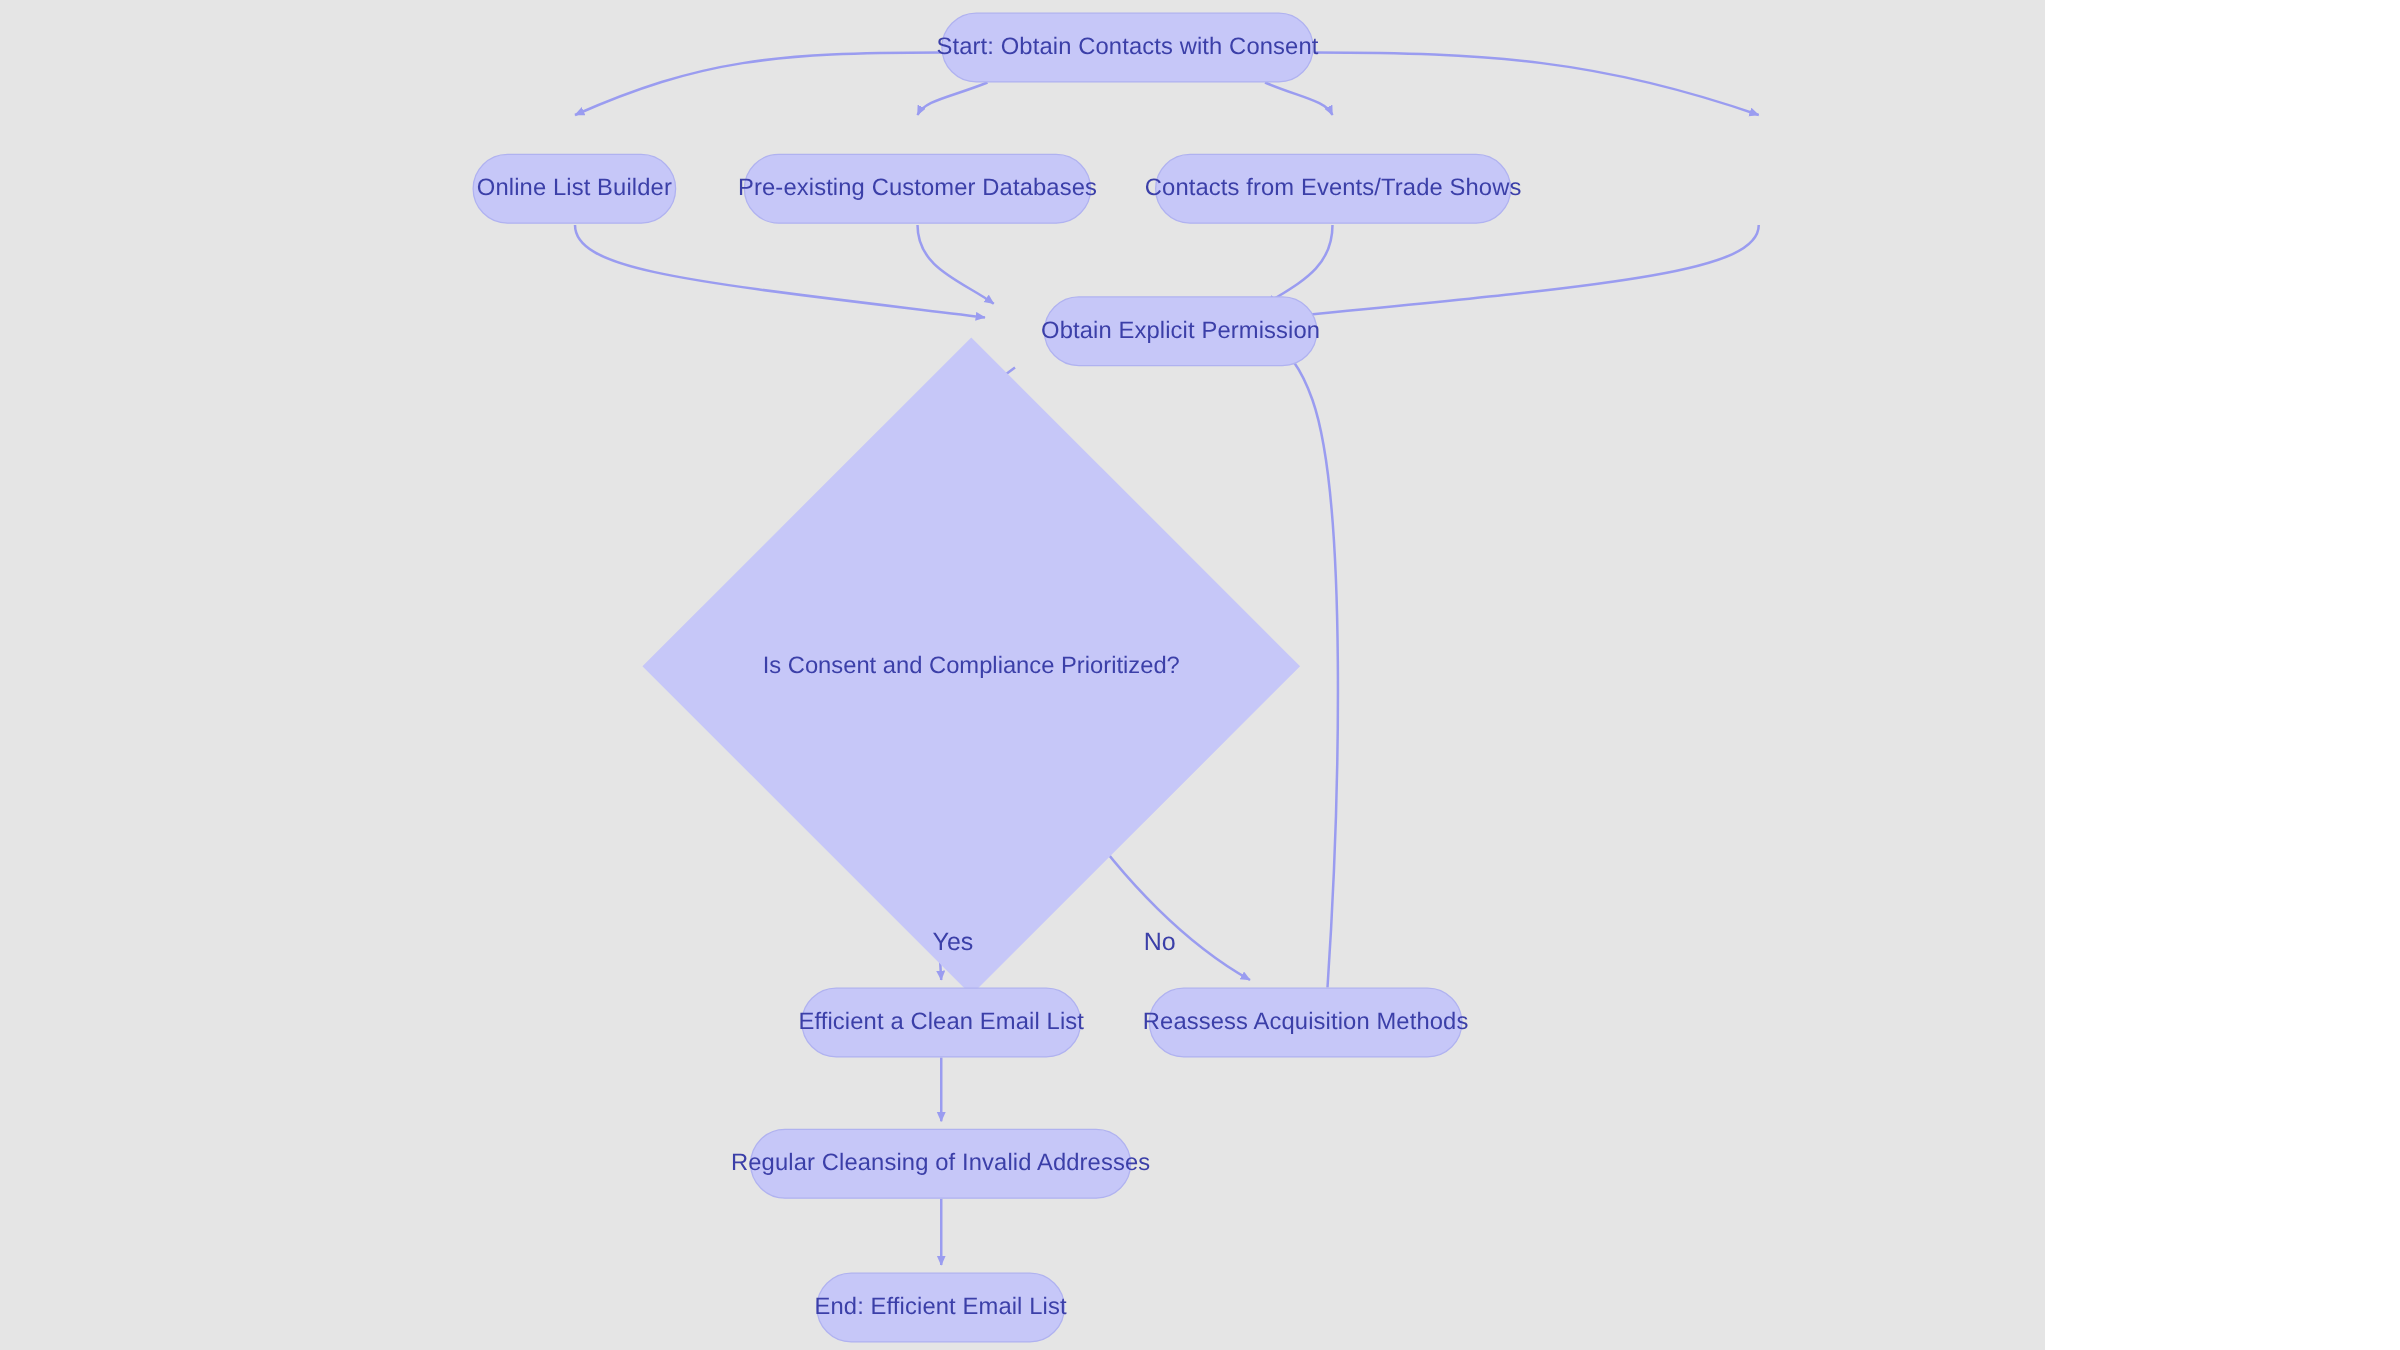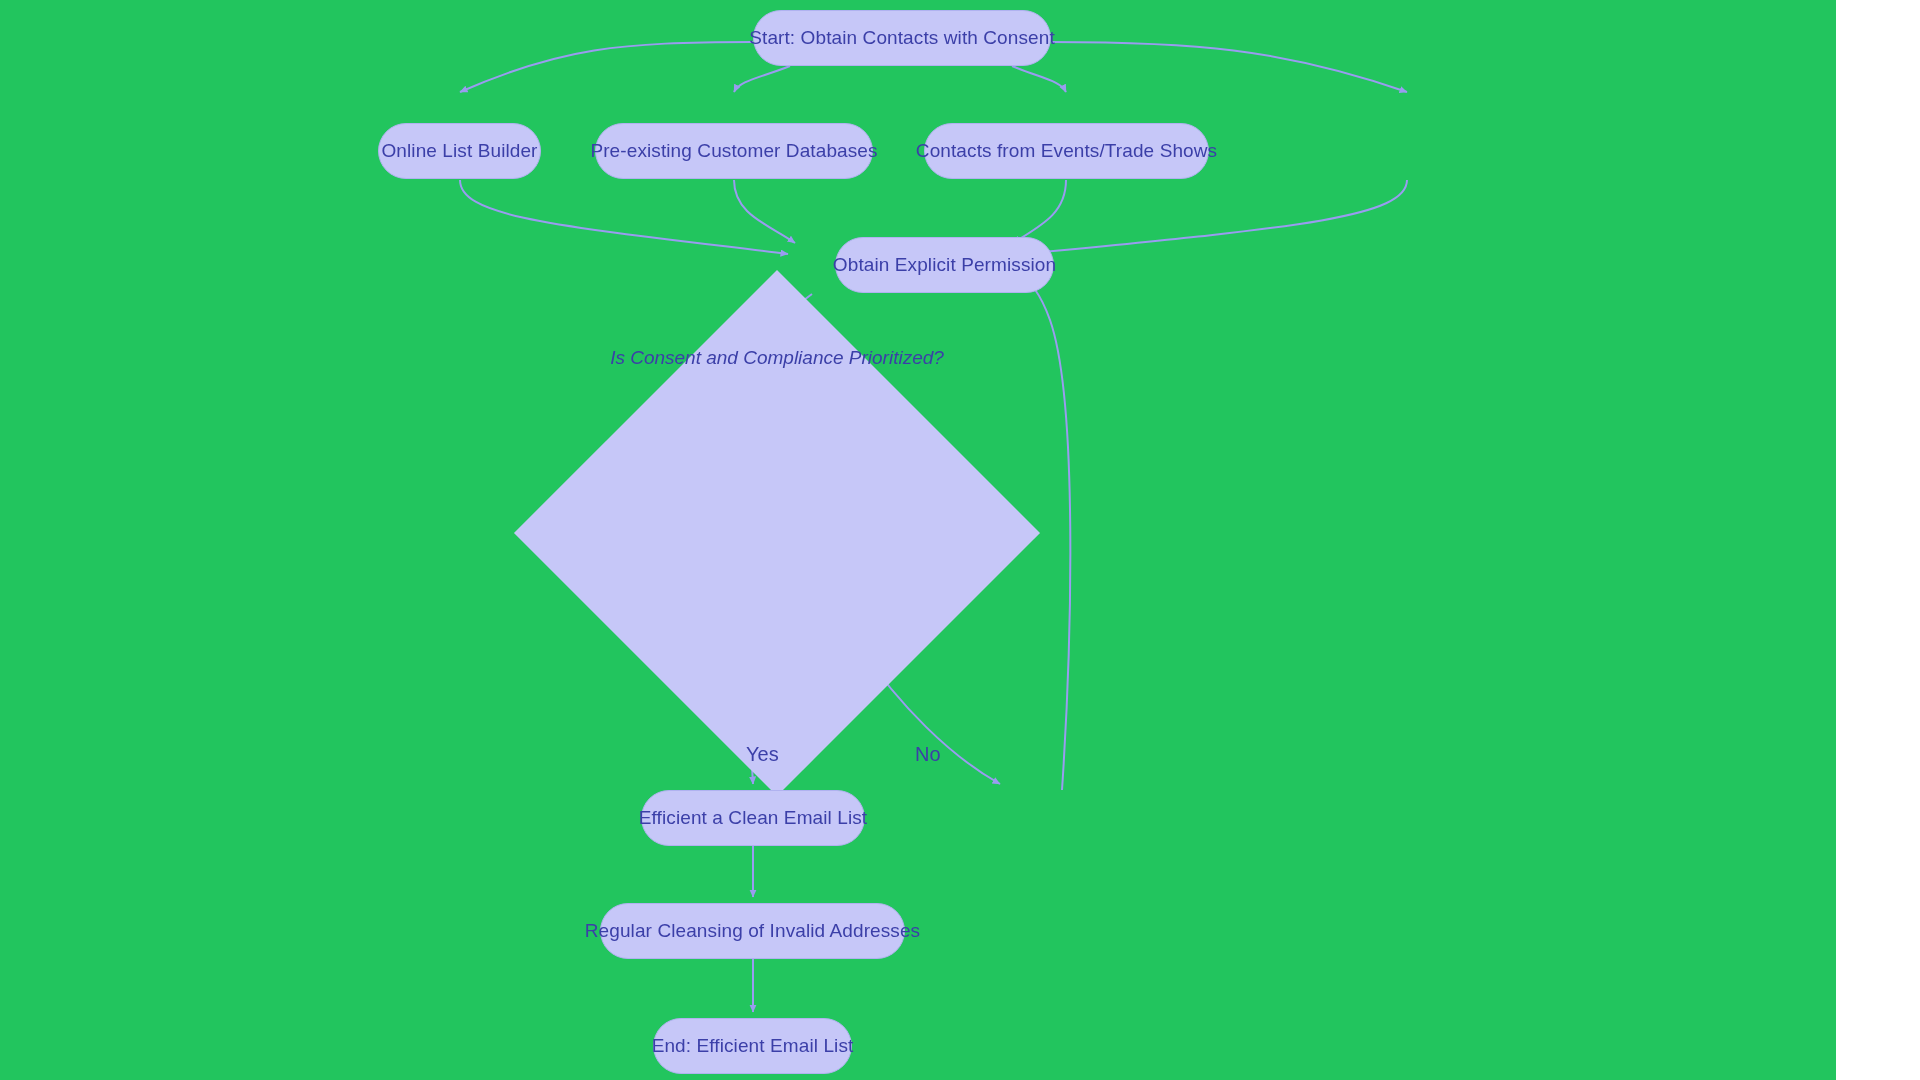--- a/index.html
+++ b/index.html
@@ -2,23 +2,23 @@
 <html><head>
 <meta charset="utf-8">
 <style>
   html, body {
     margin: 0;
     padding: 0;
     background: #ffffff;
   }
   #canvas {
     position: relative;
-    width: 1836px;
+    width: 1636px;
     height: 1080px;
-    background: #22c55e;
+    background: #e5e5e5;
     overflow: hidden;
     font-family: "Liberation Sans", sans-serif;
   }
   #edge-layer {
     position: absolute;
     left: 0;
     top: 0;
     width: 1920px;
     height: 1080px;
   }
@@ -34,23 +34,22 @@
     color: #3b3fa8;
     font-size: 19px;
     letter-spacing: 0.1px;
     white-space: nowrap;
     z-index: 2;
   }
   .decision-wrap {
     position: absolute;
     z-index: 2;
     display: flex;
-    align-items: flex-start;
+    align-items: center;
     justify-content: center;
-    font-style: italic;
   }
   .decision-shape {
     position: absolute;
     left: 0;
     top: 0;
     width: 100%;
     height: 100%;
     background: #c6c7f8;
     transform: rotate(45deg);
   }
@@ -130,20 +129,23 @@
 
   <div class="decision-wrap" style="left:591px; top:347px; width:372px; height:372px;">
     <div class="decision-shape"></div>
     <span class="decision-label">Is Consent and Compliance Prioritized?</span>
   </div>
 
   <div class="node" style="left:641px; top:790px; width:224px; height:56px;">
     <span>Efficient a Clean Email List</span>
   </div>
 
+  <div class="node" style="left:919px; top:790px; width:251px; height:56px;">
+    <span>Reassess Acquisition Methods</span>
+  </div>
 
   <div class="node" style="left:600px; top:903px; width:305px; height:56px;">
     <span>Regular Cleansing of Invalid Addresses</span>
   </div>
 
   <div class="node" style="left:653px; top:1018px; width:199px; height:56px;">
     <span>End: Efficient Email List</span>
   </div>
 
   <span class="edge-label" style="left:746px; top:743px;">Yes</span>

